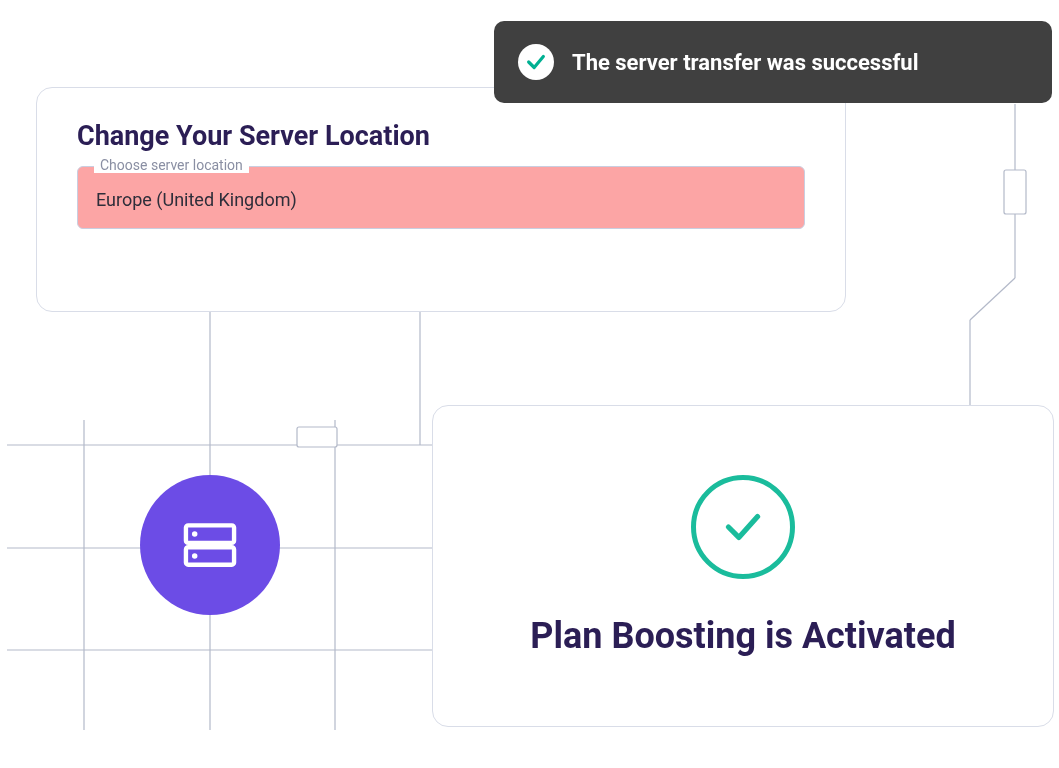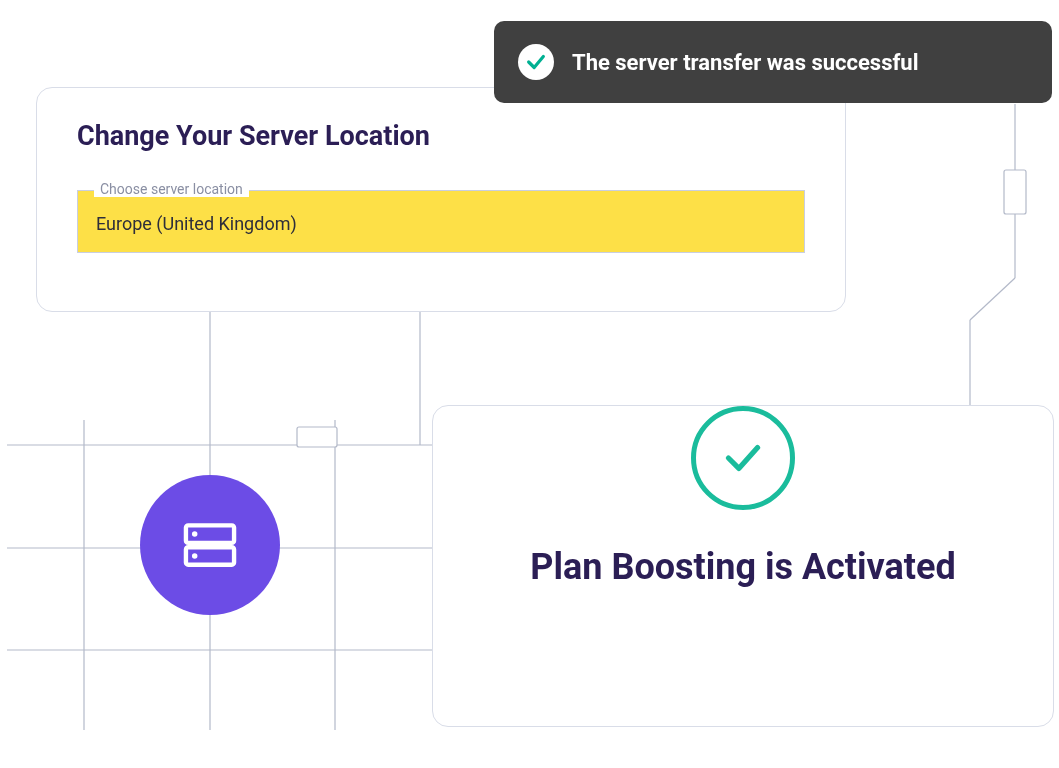--- a/index.html
+++ b/index.html
@@ -35,28 +35,28 @@
       left: 36px;
       top: 87px;
       width: 810px;
       height: 225px;
       padding: 32px 40px 40px 40px;
     }
     .card-title {
       color: #2b1e55;
       font-size: 27px;
       font-weight: 700;
-      margin-bottom: 38px;
+      margin-bottom: 14px;
     }
     .field-wrap {
       position: relative;
       border: 1.5px solid #c9cee0;
-      border-radius: 0;
+      border-radius: 6px;
       padding: 22px 18px 18px 18px;
-      background: #fde047;
+      background: #fca5a5;
     }
     .field-legend {
       position: absolute;
       top: -10px;
       left: 16px;
       background: #fff;
       padding: 0 6px;
       font-size: 14px;
       color: #8a8fa3;
       font-weight: 400;
@@ -99,20 +99,21 @@
 
     
     .card-boost {
       left: 432px;
       top: 405px;
       width: 622px;
       height: 322px;
       display: flex;
       flex-direction: column;
       align-items: center;
+      justify-content: center;
       gap: 36px;
     }
     .circle-check {
       width: 104px;
       height: 104px;
       border: 5px solid #1abc9c;
       border-radius: 50%;
       display: flex;
       align-items: center;
       justify-content: center;

